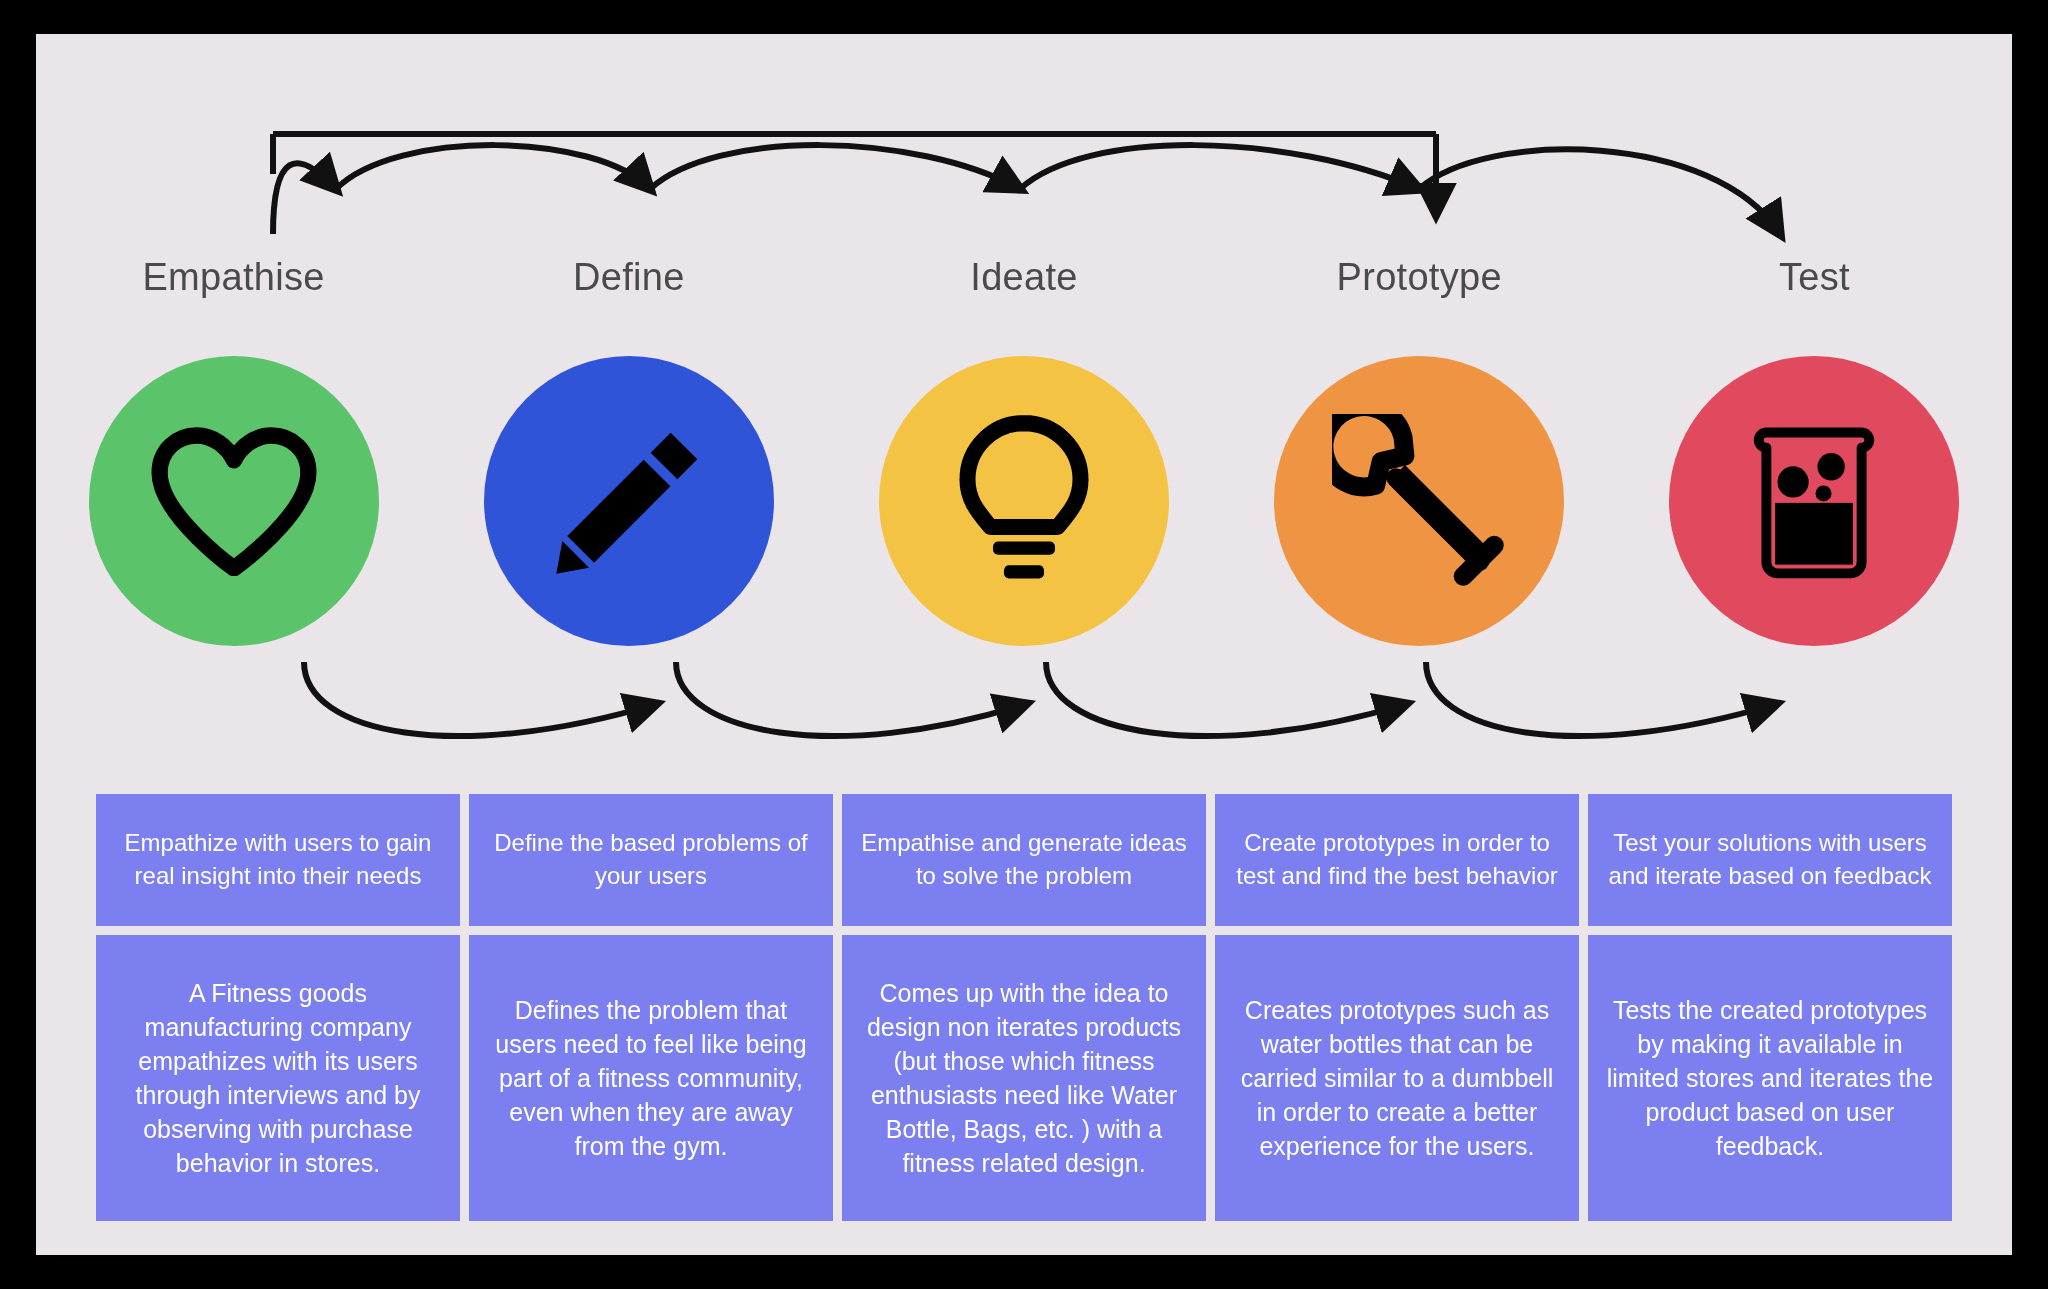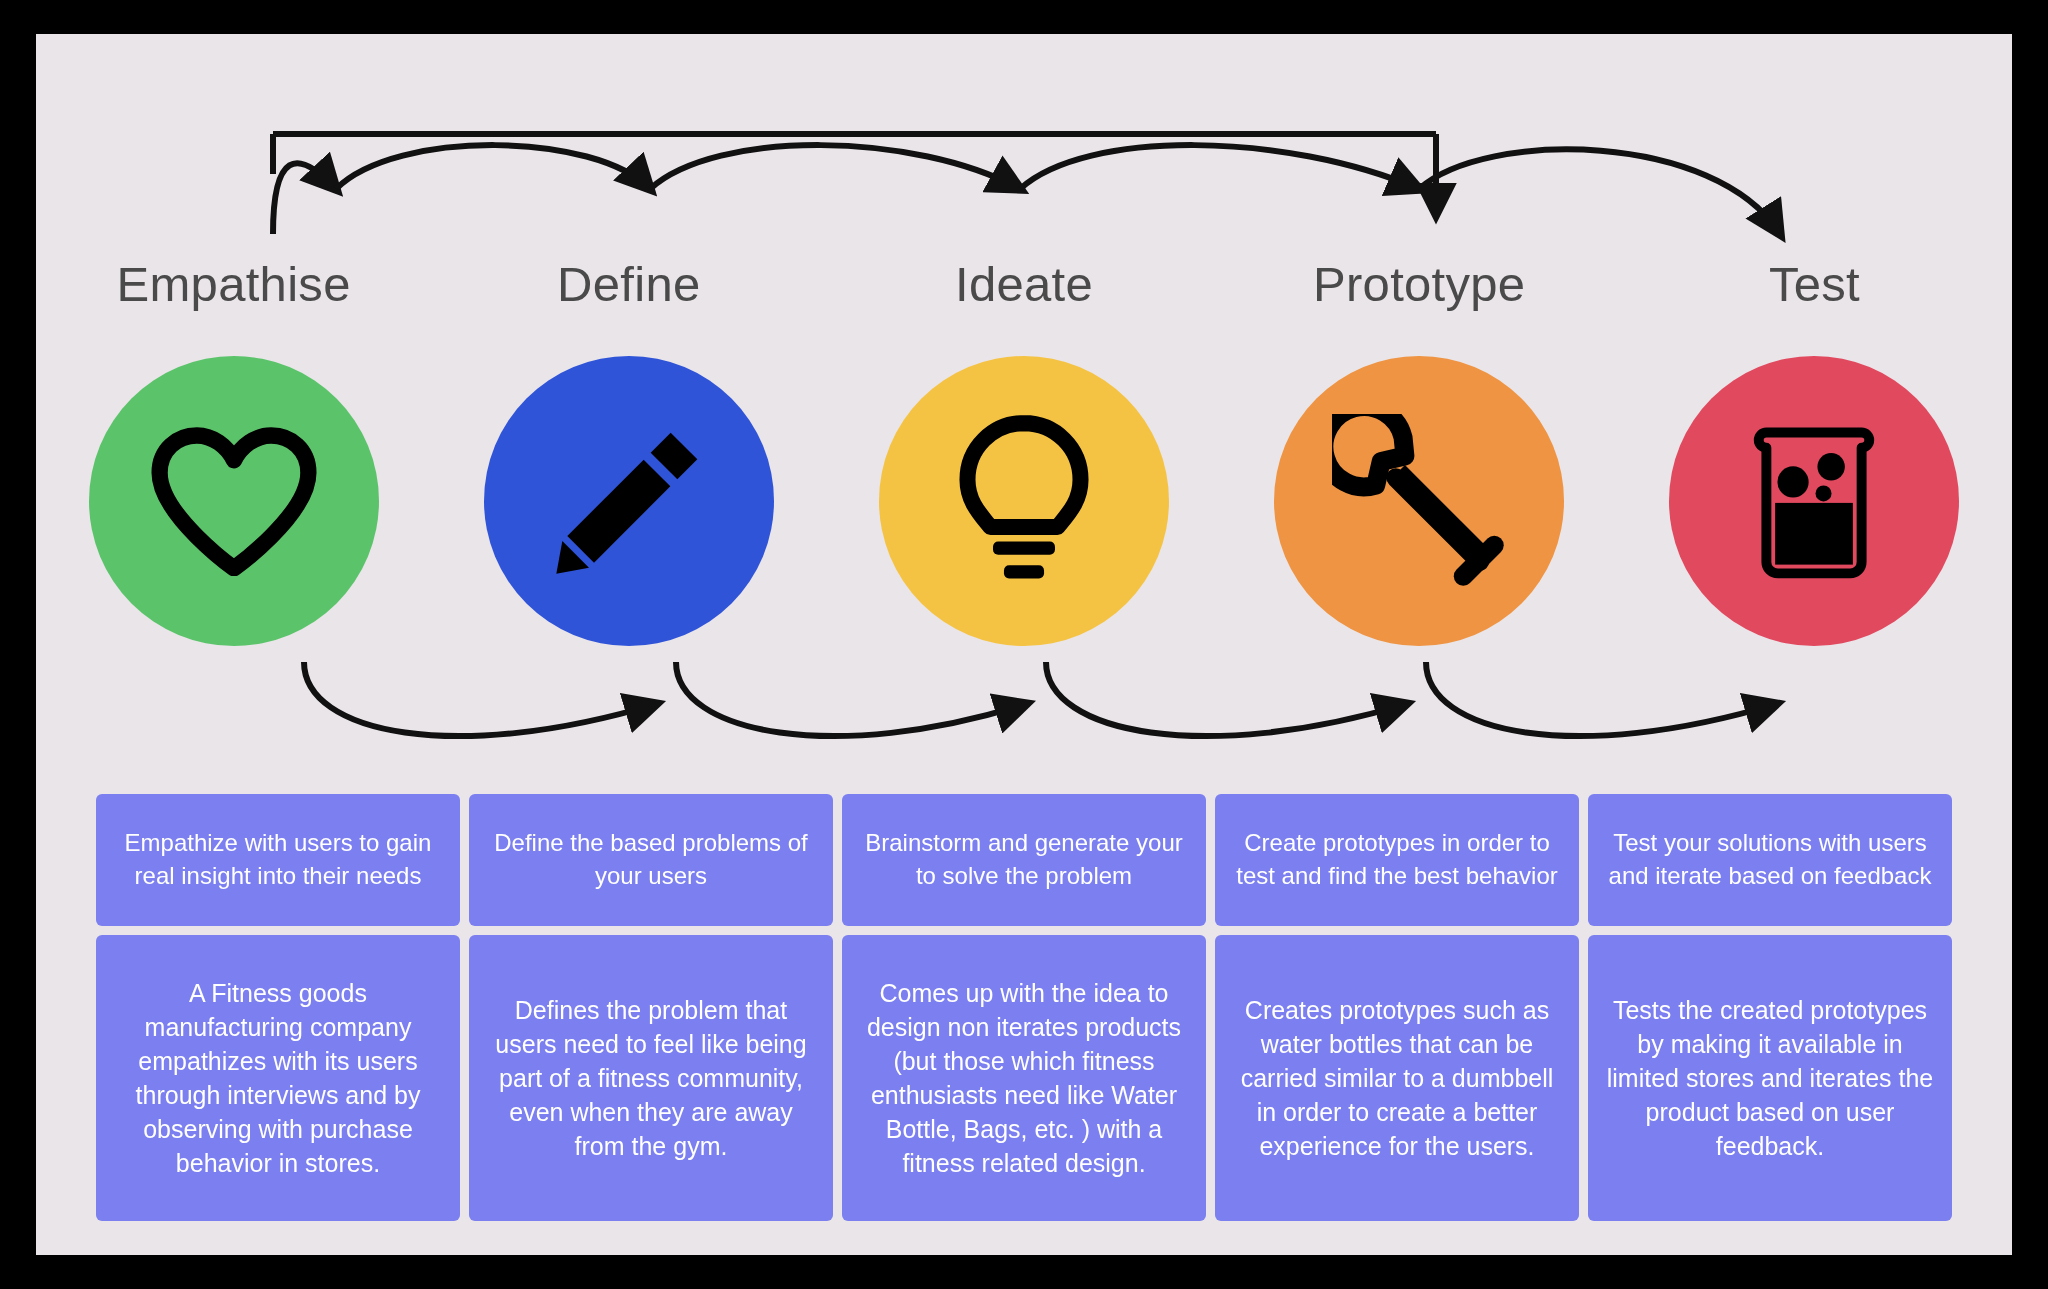--- a/index.html
+++ b/index.html
@@ -26,21 +26,21 @@
   
   .labels-row {
     position: absolute;
     top: 222px; left: 0;
     width: 1976px;
     display: flex;
   }
   .stage-label {
     flex: 1;
     text-align: center;
-    font-size: 49px;
+    font-size: 38px;
     color: #4A4A4A;
     font-weight: 400;
     letter-spacing: 0.3px;
   }
 
   
   .circles-row {
     position: absolute;
     top: 322px; left: 0;
     width: 1976px;
@@ -73,21 +73,20 @@
   .tcell {
     flex: 1;
     background: #7B7FF0;
     color: #FFFFFF;
     display: flex;
     align-items: center;
     justify-content: center;
     text-align: center;
     padding: 14px 18px;
     line-height: 1.36;
-    border-radius: 6px;
   }
   .trow-desc .tcell { height: 132px; font-size: 24px; }
   .trow-example .tcell { height: 286px; font-size: 25px; }
 </style>
 </head>
 <body>
 
 <div id="canvas">
 
   <svg id="arrows-top" viewBox="0 0 1976 180" xmlns="http://www.w3.org/2000/svg">
@@ -192,21 +191,21 @@
       <path d="M 1010 8 C 1010 80, 1170 110, 1370 50"></path>
       <path d="M 1390 8 C 1390 80, 1540 110, 1740 50"></path>
     </g>
   </svg>
 
   <div id="table">
 
     <div class="trow trow-desc">
       <div class="tcell">Empathize with users to gain real insight into their needs</div>
       <div class="tcell">Define the based problems of your users</div>
-      <div class="tcell">Brainstorm and generate your to solve the problem</div>
+      <div class="tcell">Empathise and generate ideas to solve the problem</div>
       <div class="tcell">Create prototypes in order to test and find the best behavior</div>
       <div class="tcell">Test  your solutions with users and iterate based on feedback</div>
     </div>
 
     <div class="trow trow-example">
       <div class="tcell">A Fitness goods manufacturing  company empathizes with its users through interviews and by observing with purchase behavior in stores.</div>
       <div class="tcell">Defines the problem that users need to feel like being part of a fitness community, even when they are away from the gym.</div>
       <div class="tcell">Comes up with the idea to design non iterates products (but those which fitness enthusiasts need like Water Bottle, Bags, etc. )  with a fitness related design.</div>
       <div class="tcell">Creates prototypes such as water bottles that can be carried similar to a dumbbell in order to create a better experience for the users.</div>
       <div class="tcell">Tests  the created prototypes by making it available in limited stores and iterates the product based on user feedback.</div>

